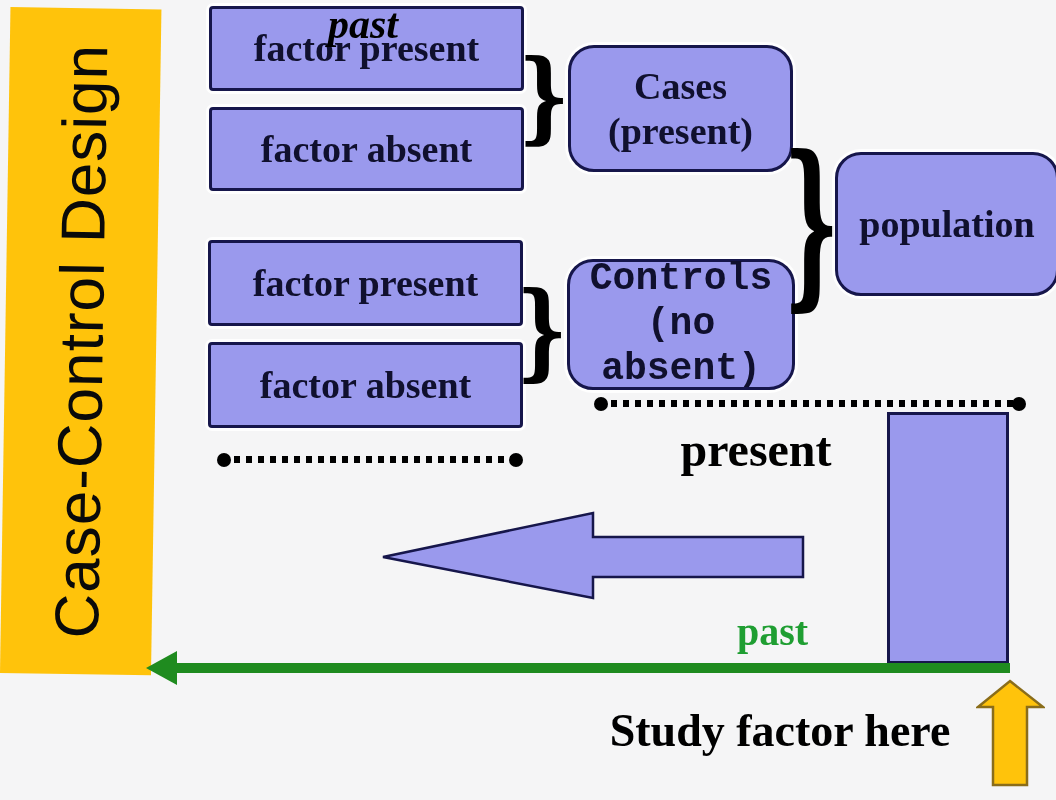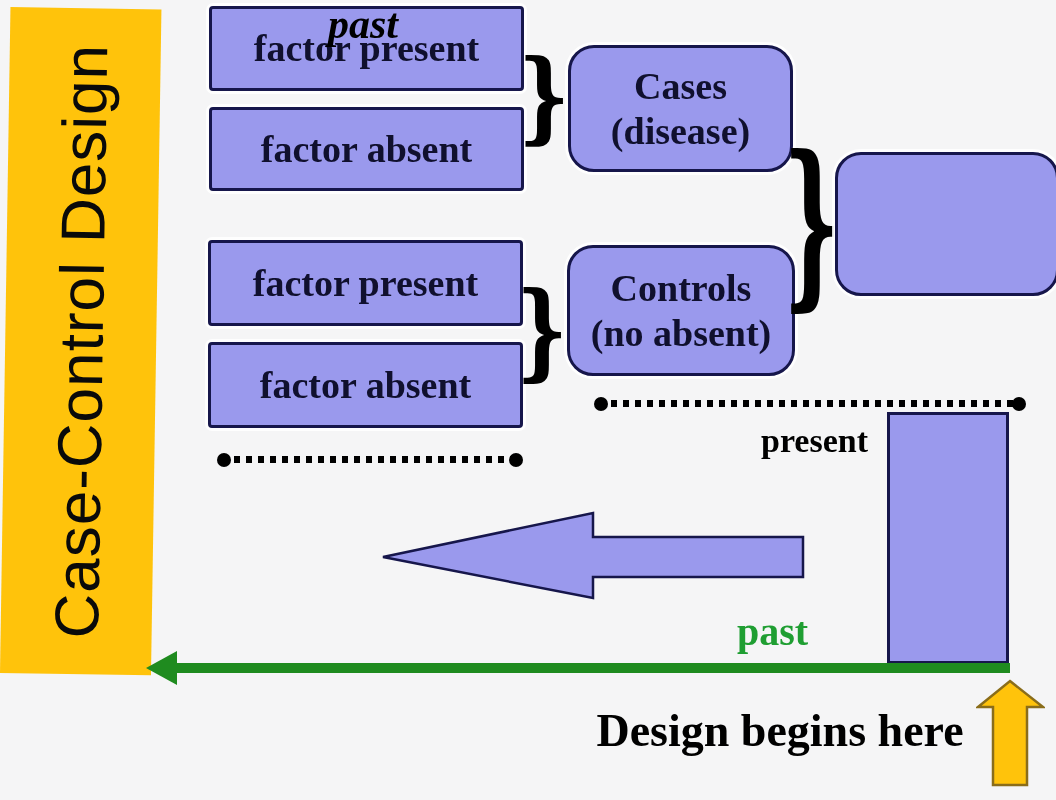--- a/index.html
+++ b/index.html
@@ -53,21 +53,21 @@
   .dotline::before, .dotline::after {
     content:""; position:absolute; top:50%; width:14px; height:14px;
     background:#000; border-radius:50%; transform:translateY(-50%);
   }
   .dotline::before { left:-5px; }
   .dotline::after  { right:-5px; }
 
   
   .lbl { position:absolute; font-weight:bold; color:#000; text-align:center; }
   .lbl-past    { left:288, top:466px; left:288px; width:150px; font-size:42px;font-style:italic; }
-  .lbl-present { left:708px; top:422px; width:160px; font-size:34px;text-align:right; }
+  .lbl-present { left:676px; top:422px; width:160px; font-size:48px; }
   .lbl-time    { left:700px; top:608px; width:145px; font-size:40px; color:var(--time-green); }
   .lbl-begin   { left:580px; top:704px; width:400px; font-size:46px; }
 
   
   .time-line { position:absolute; left:174px; top:663px; width:836px; height:10px; background:var(--green); }
   .time-head {
     position:absolute; left:146px; top:651px; width:0; height:0;
     border-top:17px solid transparent; border-bottom:17px solid transparent;
     border-right:31px solid var(--green);
   }
@@ -94,56 +94,57 @@
     <span>factor present</span>
   </div>
   <div class="pbox" style="left:209px; top:107px; width:309px; height:78px;">
     <span>factor absent</span>
   </div>
 
   <span class="brace" style="left:544px; top:96px; --sx:0.8; --sy:1.0;">}</span>
 
   <div class="pbox two-line" style="left:568px; top:45px; width:219px; height:121px;">
     <span>Cases</span>
-    <span>(disease)</span>
+    <span>(present)</span>
   </div>
 
   <div class="pbox" style="left:208px; top:240px; width:309px; height:80px;">
     <span>factor present</span>
   </div>
   <div class="pbox" style="left:208px; top:342px; width:309px; height:80px;">
     <span>factor absent</span>
   </div>
 
   <span class="brace" style="left:542px; top:330px; --sx:0.8; --sy:1.05;">}</span>
 
-  <div class="pbox two-line" style="left:567px; top:245px; width:222px; height:125px;">
+  <div class="pbox two-line" style="left:567px; top:259px; width:222px; height:125px;font-family:Liberation Mono, monospace;">
     <span>Controls</span>
     <span>(no absent)</span>
   </div>
 
   <span class="brace" style="left:812px; top:222px; --sx:0.9; --sy:1.8;">}</span>
 
   <div class="pbox two-line" style="left:835px; top:152px; width:218px; height:138px;">
+    <span>population</span>
   </div>
 
   <div class="dotline" style="left:222px; top:456px; width:296px;"></div>
   <div class="lbl lbl-past">past</div>
 
   <div class="dotline" style="left:599px; top:400px; width:422px;"></div>
   <div class="lbl lbl-present">present</div>
 
   <svg class="arrow-svg" style="left:381px; top:511px;" width="424" height="90" viewBox="0 0 424 90">
     <polygon points="2,46 212,2 212,26 422,26 422,66 212,66 212,87" fill="#9a99ed" stroke="#16164b" stroke-width="2.5"></polygon>
   </svg>
 
   <div class="time-bar"></div>
 
   <div class="time-line"></div>
   <div class="time-head"></div>
   <div class="lbl lbl-time">past</div>
 
-  <div class="lbl lbl-begin">Design begins here</div>
+  <div class="lbl lbl-begin">Study factor here</div>
   <svg class="arrow-svg" style="left:976px; top:679px;" width="69" height="108" viewBox="0 0 69 108">
     <polygon points="34,2 67,28 51,28 51,106 17,106 17,28 2,28" fill="#ffc30b" stroke="#8a6d1a" stroke-width="2.5"></polygon>
   </svg>
 
 </div>
 
 </body></html>

